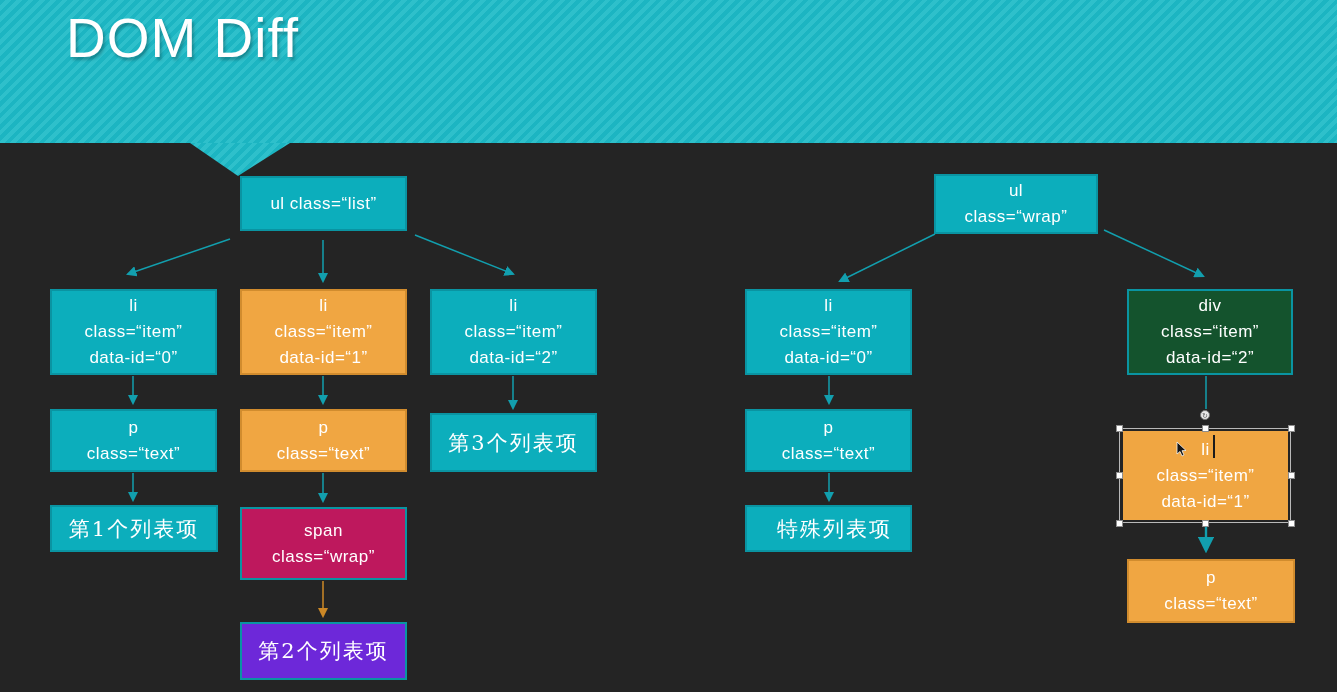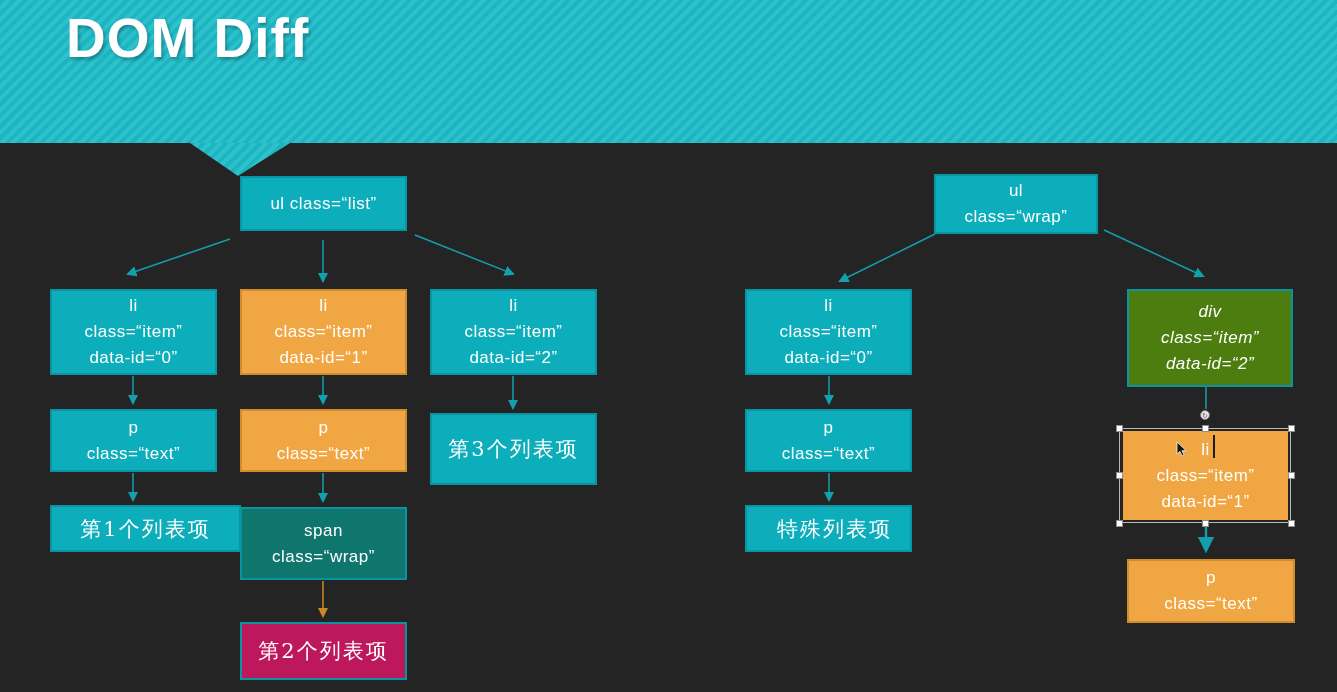--- a/index.html
+++ b/index.html
@@ -5,21 +5,21 @@
   html,body{margin:0;padding:0;background:#111;}
   #stage{
     position:relative;width:1337px;height:692px;overflow:hidden;
     font-family:"Liberation Sans",sans-serif;
   }
   #header{position:absolute;left:0;top:0;width:1337px;height:143px;}
   #notch{position:absolute;left:190px;top:143px;width:100px;height:33px;
     -webkit-clip-path:polygon(0 0,100% 0,48% 100%);clip-path:polygon(0 0,100% 0,48% 100%);}
   #title{
     position:absolute;left:66px;top:6px;margin:0;
-    font-size:55px;font-weight:bold;color:#fff;letter-spacing:1px;
+    font-size:55px;font-weight:normal;color:#fff;letter-spacing:1px;
     text-shadow:2px 3px 3px rgba(0,0,0,0.25);
     font-family:"Liberation Sans",sans-serif;
   }
   #edges{position:absolute;left:0;top:0;width:1337px;height:692px;pointer-events:none;}
   .node{
     position:absolute;box-sizing:border-box;display:flex;flex-direction:column;
     justify-content:center;align-items:center;color:#fff;text-align:center;
     font-size:17px;line-height:26px;letter-spacing:0.5px;
   }
   .node.cjk{font-size:21px;font-family:"DejaVu Serif","Liberation Serif",serif;letter-spacing:2px;}
@@ -85,43 +85,43 @@
         <div class="nline">data-id=“2”</div>
       </div>
       <div class="node" style="left: 50px; top: 409px; width: 167px; height: 63px; background: rgb(12, 174, 188); border: 2px solid rgb(10, 148, 162);">
         <div class="nline">p</div>
         <div class="nline">class=“text”</div>
       </div>
       <div class="node" style="left: 240px; top: 409px; width: 167px; height: 63px; background: rgb(240, 166, 66); border: 2px solid rgb(209, 140, 46);">
         <div class="nline">p</div>
         <div class="nline">class=“text”</div>
       </div>
-      <div class="node cjk" style="left: 430px; top: 413px; width: 167px; height: 72px; background: rgb(12, 174, 188); border: 2px solid rgb(10, 148, 162);">
+      <div class="node cjk" style="left: 430px; top: 413px; width: 167px; height: 59px; background: rgb(12, 174, 188); border: 2px solid rgb(10, 148, 162);">
         <div class="nline">第3个列表项</div>
       </div>
-      <div class="node cjk" style="left: 50px; top: 505px; width: 191px; height: 47px; background: rgb(12, 174, 188); border: 2px solid rgb(10, 148, 162);">
+      <div class="node cjk" style="left: 50px; top: 505px; width: 168px; height: 47px; background: rgb(12, 174, 188); border: 2px solid rgb(10, 148, 162);">
         <div class="nline">第1个列表项</div>
       </div>
-      <div class="node" style="left: 240px; top: 507px; width: 167px; height: 73px; background: #0f766e; border: 2px solid rgb(10, 148, 162);">
+      <div class="node" style="left: 240px; top: 507px; width: 167px; height: 73px; background: #be185d; border: 2px solid rgb(10, 148, 162);">
         <div class="nline">span</div>
         <div class="nline">class=“wrap”</div>
       </div>
-      <div class="node cjk" style="left: 240px; top: 622px; width: 167px; height: 58px; background: #be185d; border: 2px solid rgb(10, 148, 162); align-items: center;">
+      <div class="node cjk" style="left: 240px; top: 622px; width: 167px; height: 58px; background: #6d28d9; border: 2px solid rgb(10, 148, 162); align-items: center;">
         <div class="nline">第2个列表项</div>
       </div>
       <div class="node" style="left: 934px; top: 174px; width: 164px; height: 60px; background: rgb(12, 174, 188); border: 2px solid rgb(10, 148, 162);">
         <div class="nline">ul</div>
         <div class="nline">class=“wrap”</div>
       </div>
       <div class="node" style="left: 745px; top: 289px; width: 167px; height: 86px; background: rgb(12, 174, 188); border: 2px solid rgb(10, 148, 162);">
         <div class="nline">li</div>
         <div class="nline">class=“item”</div>
         <div class="nline">data-id=“0”</div>
       </div>
-      <div class="node" style="left: 1127px; top: 289px; width: 166px; height: 98px; background: #4d7c0f; border: 2px solid rgb(10, 148, 162); font-style: italic;">
+      <div class="node" style="left: 1127px; top: 289px; width: 166px; height: 86px; background: #14532d; border: 2px solid rgb(10, 148, 162);">
         <div class="nline">div</div>
         <div class="nline">class=“item”</div>
         <div class="nline">data-id=“2”</div>
       </div>
       <div class="node" style="left: 745px; top: 409px; width: 167px; height: 63px; background: rgb(12, 174, 188); border: 2px solid rgb(10, 148, 162);">
         <div class="nline">p</div>
         <div class="nline">class=“text”</div>
       </div>
       <div class="node cjk" style="left: 745px; top: 505px; width: 167px; height: 47px; background: rgb(12, 174, 188); border: 2px solid rgb(10, 148, 162); padding-left: 12px;">
         <div class="nline">特殊列表项</div>

